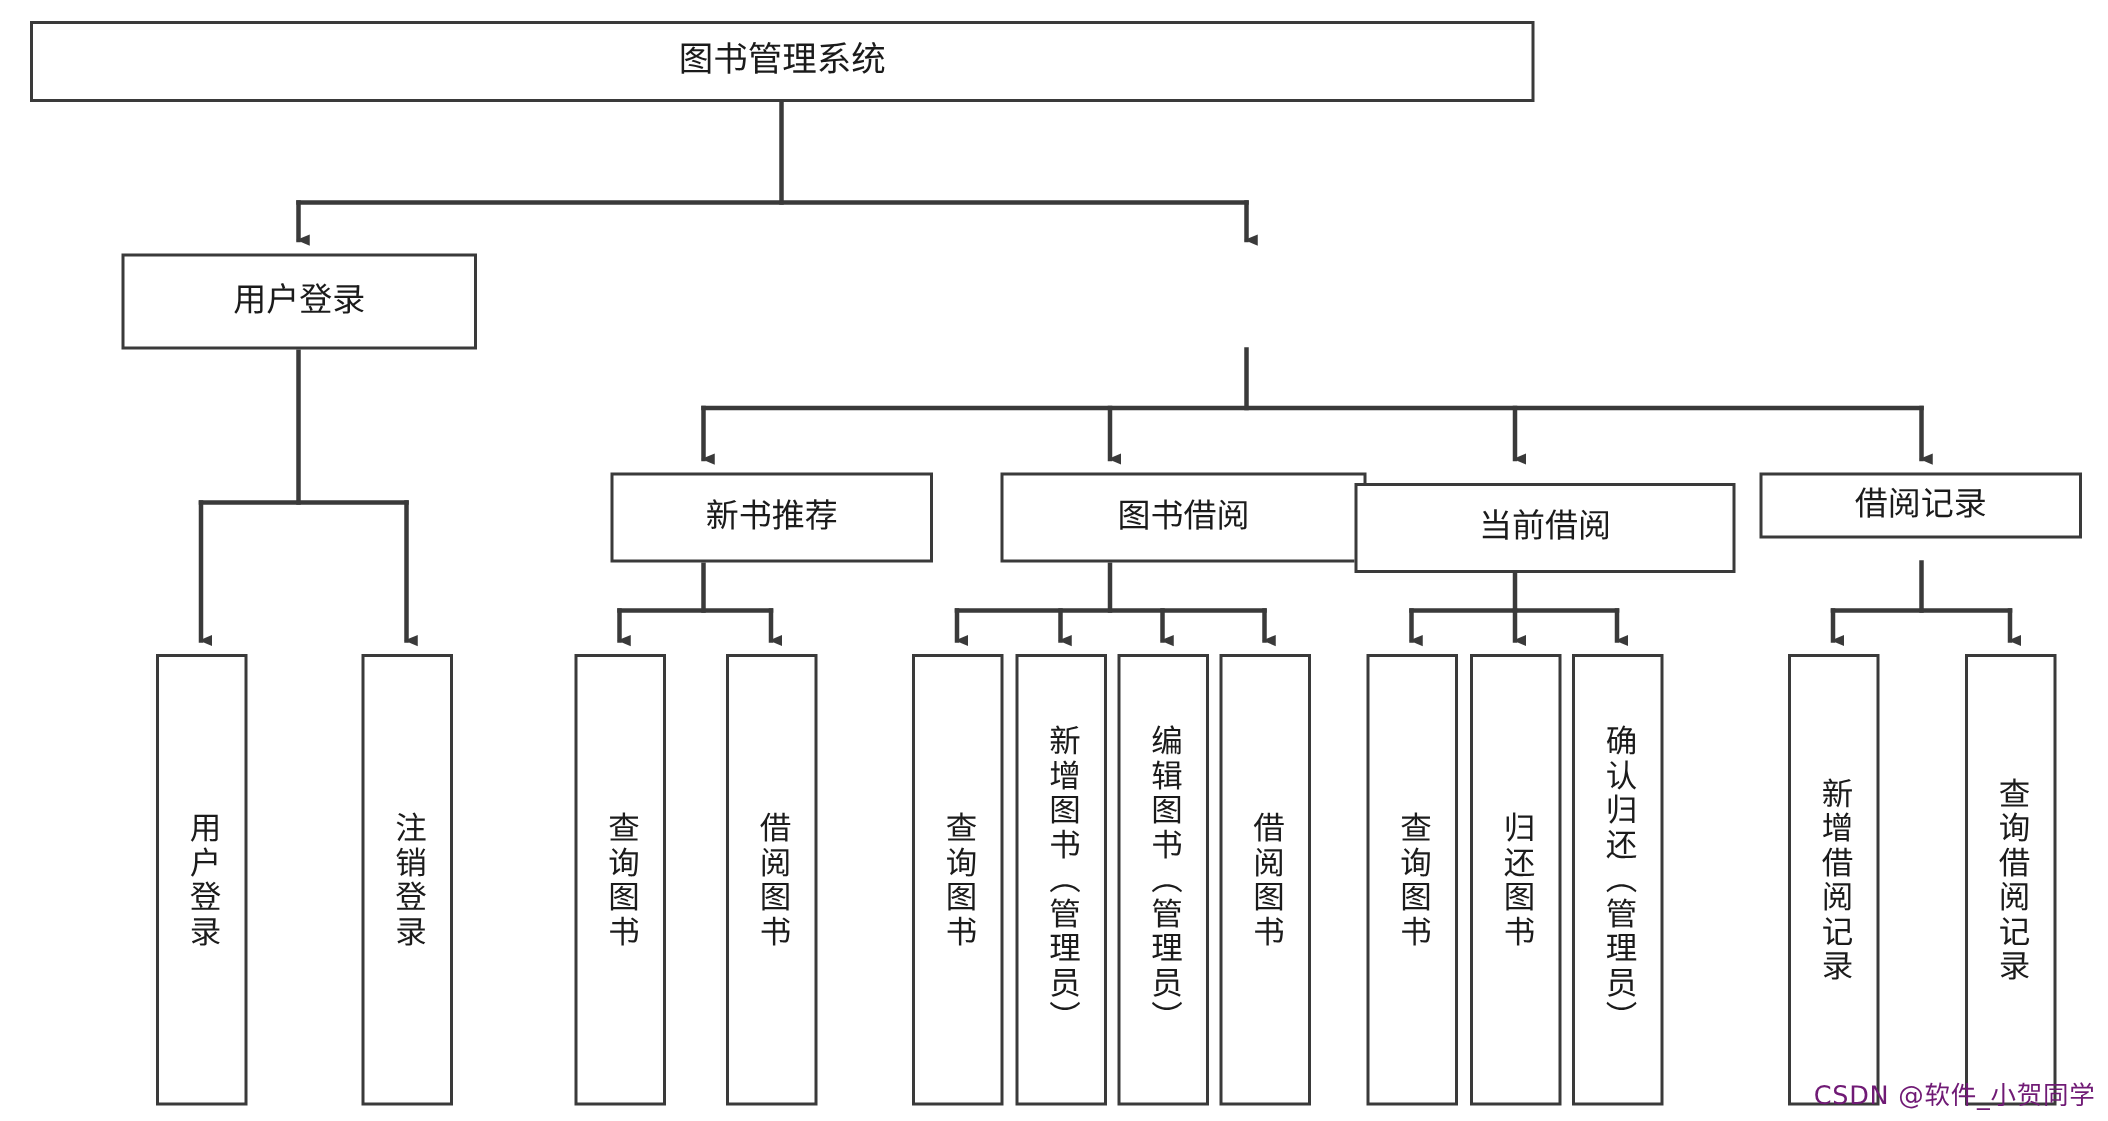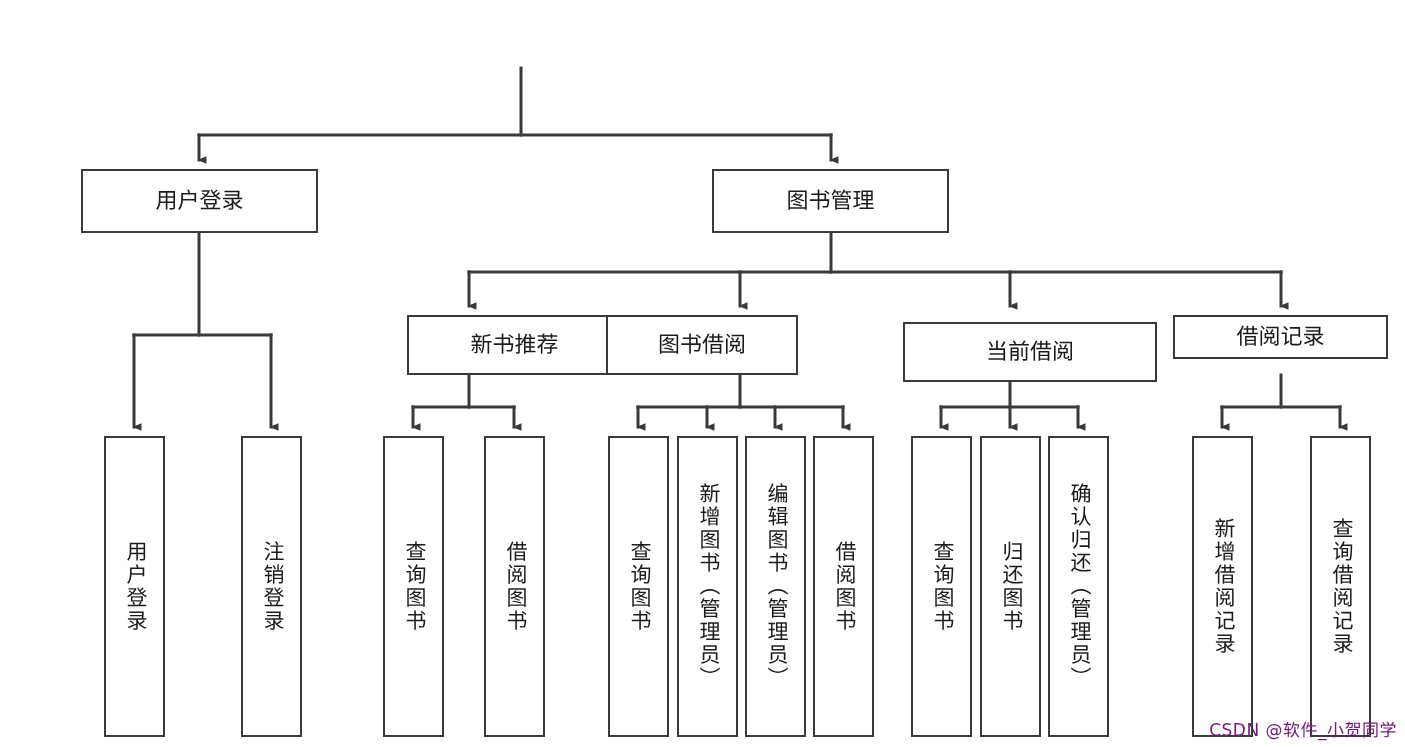--- a/index.html
+++ b/index.html
@@ -121,32 +121,32 @@
       <path d="M 1010 407 L 1010 427" marker-end="url(#arrow)"></path>
       <path d="M 1078 407 L 1078 427" marker-end="url(#arrow)"></path>
 
       <path d="M 1281 375 L 1281 407"></path>
       <path d="M 1222 407 L 1340 407"></path>
       <path d="M 1222 407 L 1222 427" marker-end="url(#arrow)"></path>
       <path d="M 1340 407 L 1340 427" marker-end="url(#arrow)"></path>
     </g>
   </svg>
 
+  <div class="node root h-node" style="left:20px; top:14px; width:1003px; height:54px;">
+    <span class="node-label">图书管理系统</span>
+  </div>
 
   <div class="node h-node" style="left:81px; top:169px; width:237px; height:64px;">
     <span class="node-label">用户登录</span>
   </div>
-  <div class="node h-node" style="left:712px; top:169px; width:237px; height:64px;">
-    <span class="node-label">图书管理</span>
-  </div>
 
   <div class="node h-node" style="left:362px; top:315px; width:215px; height:60px;margin-left:45px;">
     <span class="node-label">新书推荐</span>
   </div>
-  <div class="node h-node" style="left:606px; top:315px; width:192px; height:60px;">
+  <div class="node h-node" style="left:667px; top:315px; width:244px; height:60px;">
     <span class="node-label">图书借阅</span>
   </div>
   <div class="node h-node" style="left:903px; top:322px; width:254px; height:60px;">
     <span class="node-label">当前借阅</span>
   </div>
   <div class="node h-node" style="left:1173px; top:315px; width:215px; height:44px;">
     <span class="node-label">借阅记录</span>
   </div>
 
   <div class="node v-node" style="left:104px; top:436px; width:61px; height:301px;">

